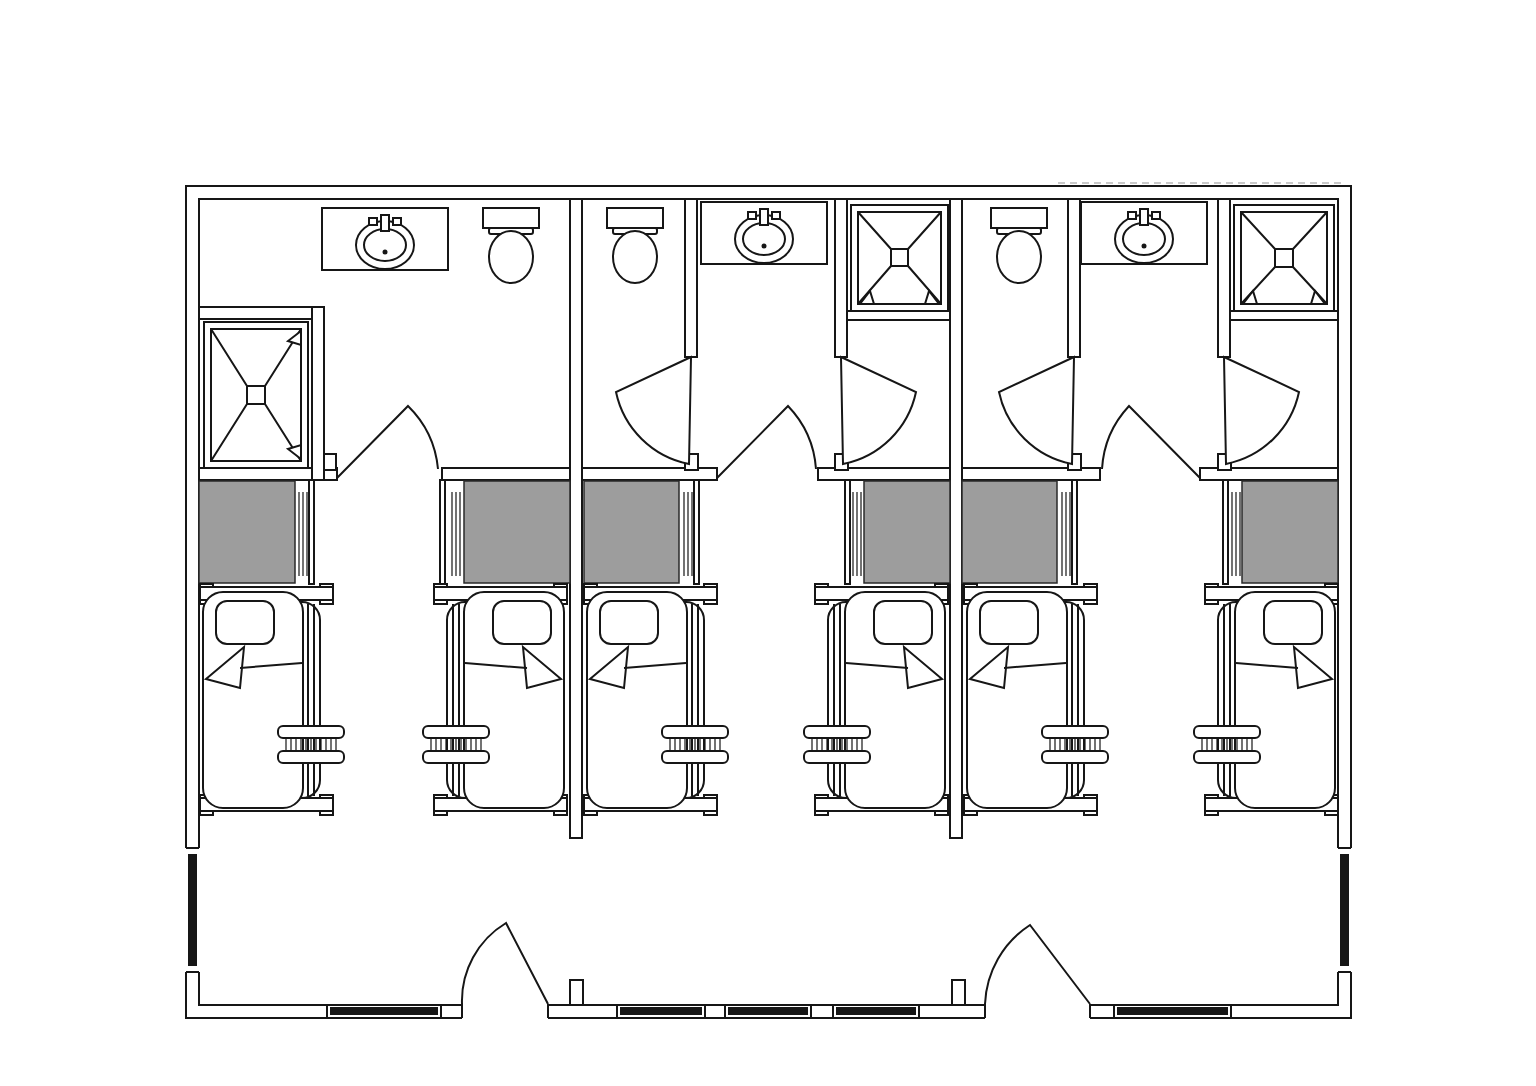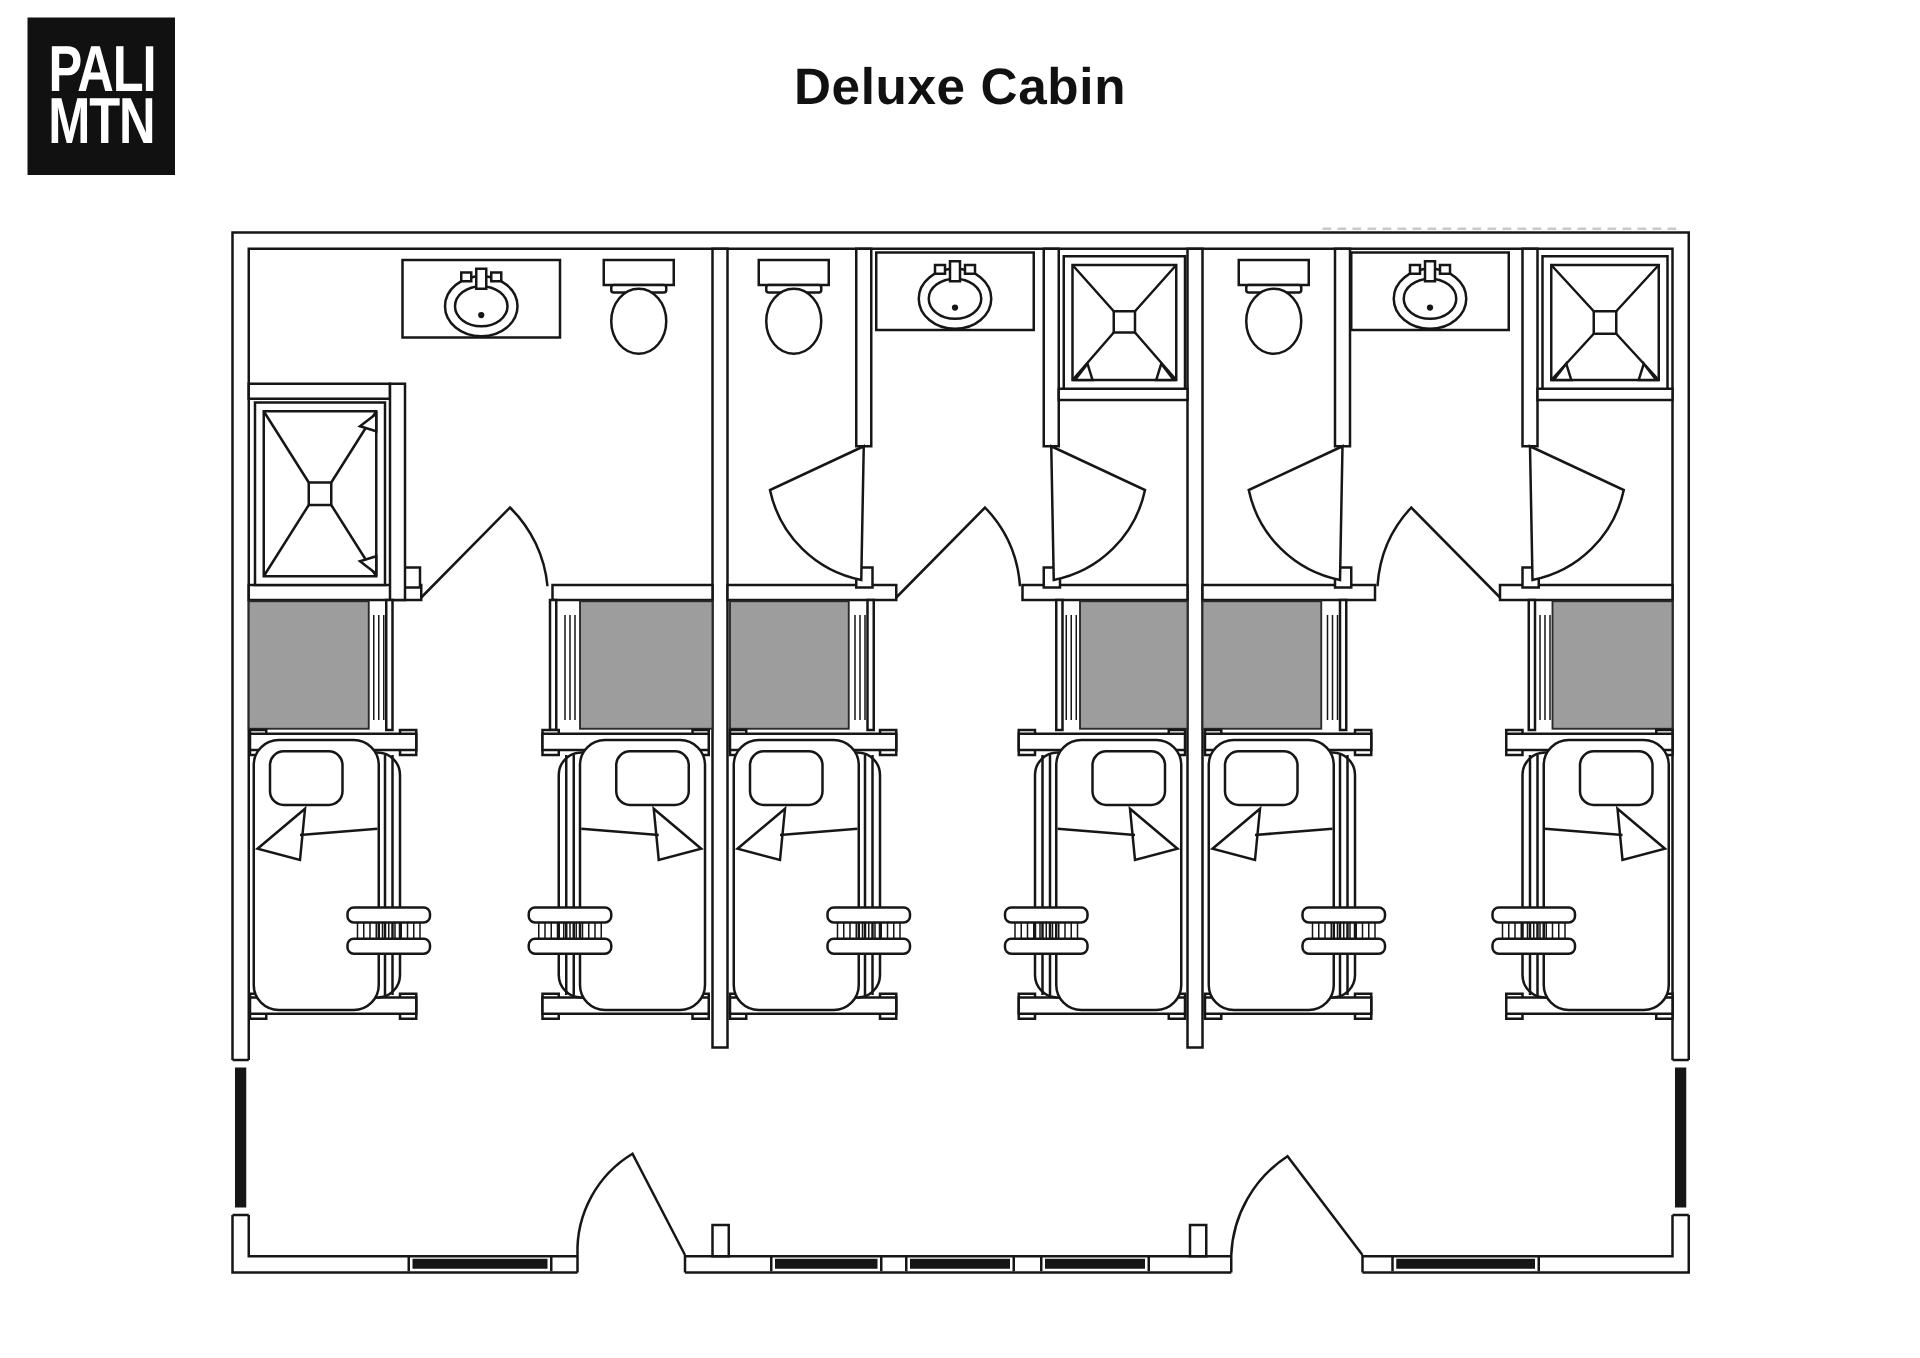--- a/index.html
+++ b/index.html
@@ -16,25 +16,20 @@
   .ln{fill:none;stroke:var(--wall,#161616);stroke-width:2;}
   .thin{fill:none;stroke:var(--wall,#161616);stroke-width:1.2;}
   .blk{fill:var(--wall,#161616);stroke:none;}
   .cl{fill:var(--closet,#9d9d9d);stroke:#2a2a2a;stroke-width:1.5;}
   .dash{fill:none;stroke:var(--dash,#c9c9c9);stroke-width:2;stroke-dasharray:7 5;}
 </style>
 </head>
 <body>
 
 <div id="stage">
-  <div id="logo">
-    <span class="ll">PALI</span>
-    <span class="ll">MTN</span>
-  </div>
-  <div id="title">Deluxe Cabin</div>
 
   <svg width="1536" height="1086" viewBox="0 0 1536 1086">
     <defs>
 
       <g id="bed">
         <rect class="w" x="0" y="0" width="13" height="20"></rect>
         <rect class="w" x="120" y="0" width="13" height="20"></rect>
         <rect class="w" x="0" y="211" width="13" height="20"></rect>
         <rect class="w" x="120" y="211" width="13" height="20"></rect>
         <rect class="w" x="0" y="3" width="133" height="13"></rect>

